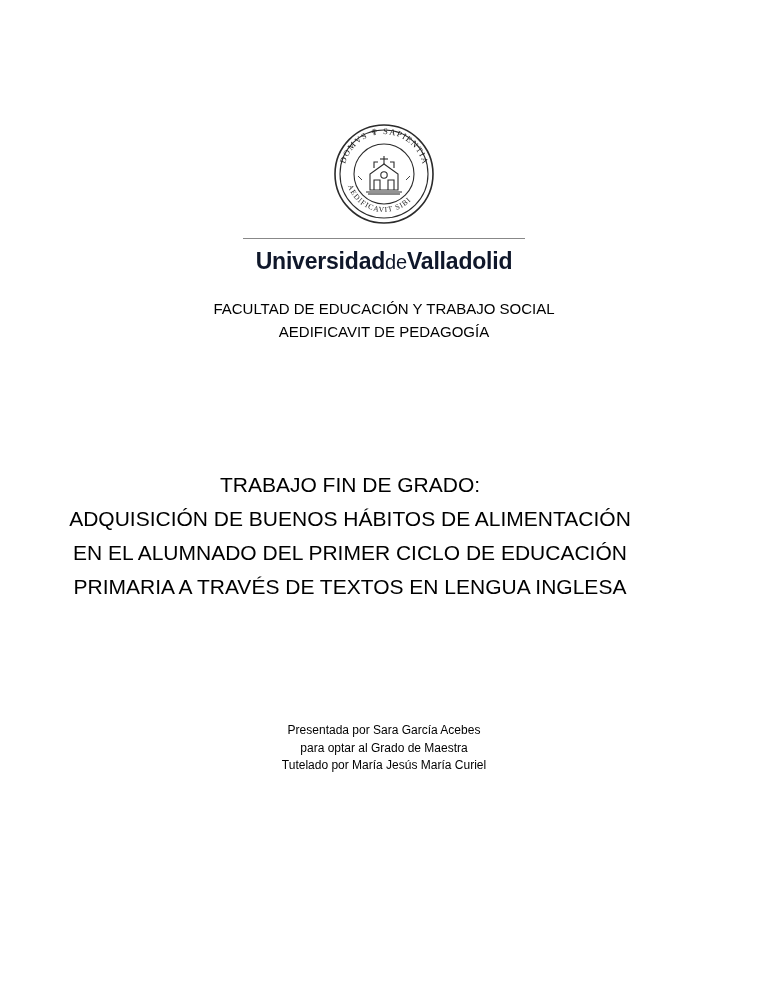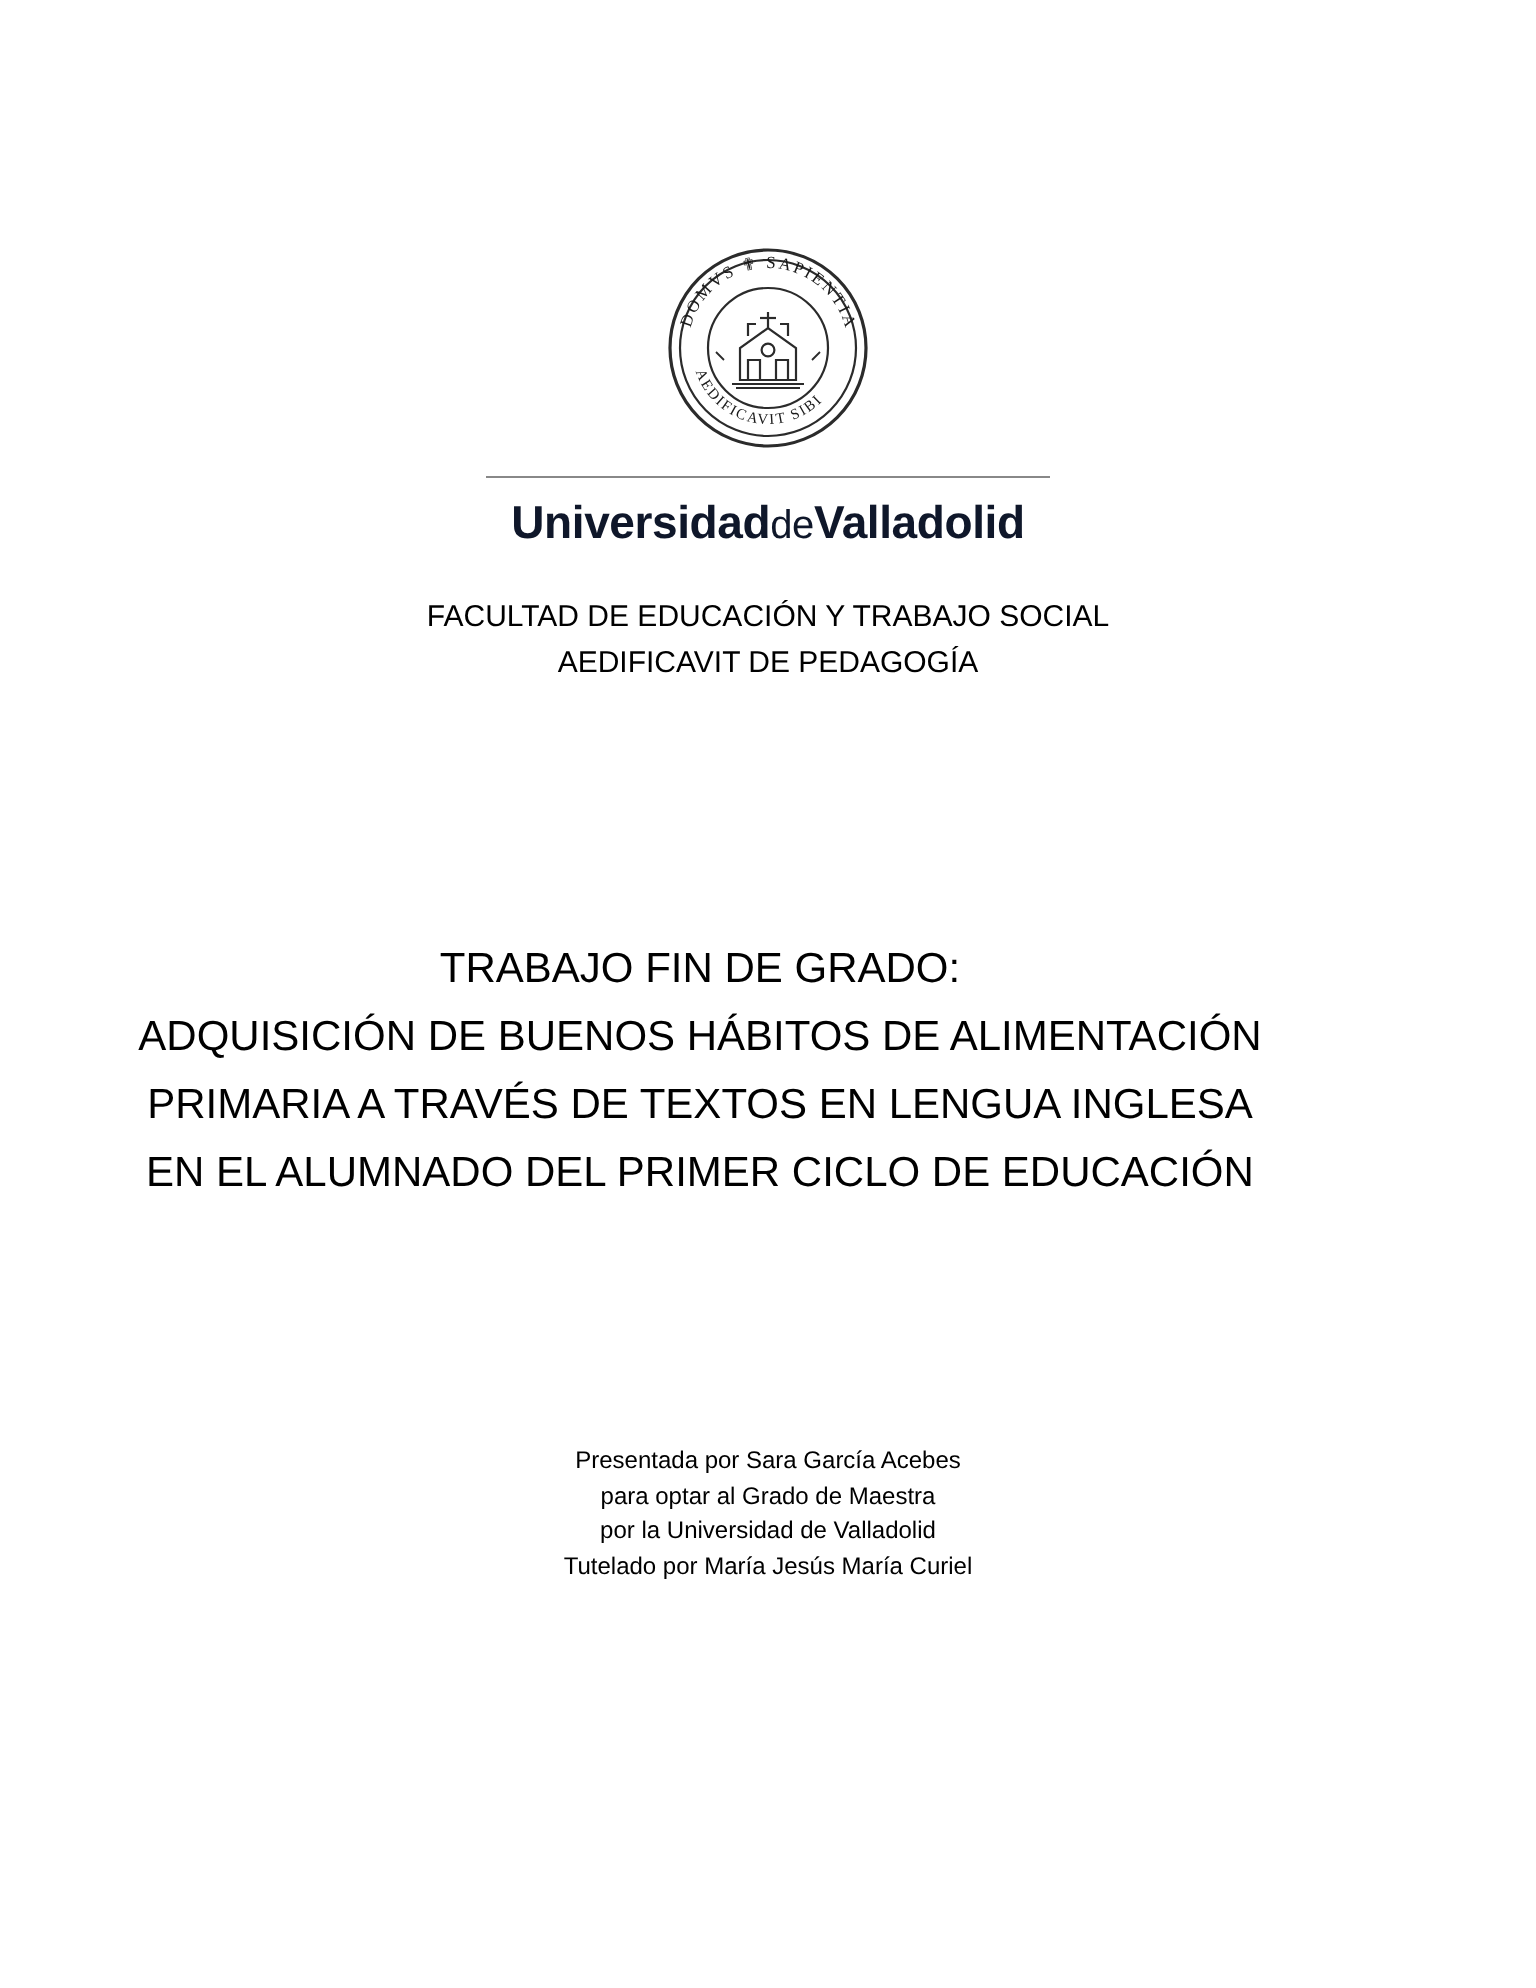--- a/index.html
+++ b/index.html
@@ -151,24 +151,23 @@
   </div>
 
   <div class="faculty">
     <div>FACULTAD DE EDUCACIÓN Y TRABAJO SOCIAL</div>
     <div>AEDIFICAVIT DE PEDAGOGÍA</div>
   </div>
 
   <div class="title-block">
     <span class="line">TRABAJO FIN DE GRADO:</span>
     <span class="line">ADQUISICIÓN DE BUENOS HÁBITOS DE ALIMENTACIÓN</span>
+    <span class="line">EN EL ALUMNADO DEL PRIMER CICLO DE EDUCACIÓN</span>
     <span class="line">PRIMARIA A TRAVÉS DE TEXTOS EN LENGUA INGLESA</span>
-    <span class="line">EN EL ALUMNADO DEL PRIMER CICLO DE EDUCACIÓN</span>
   </div>
 
   <div class="author-block">
     <span class="line">Presentada por Sara García Acebes</span>
     <span class="line">para optar al Grado de Maestra</span>
-    <span class="line">por la Universidad de Valladolid</span>
     <span class="line">Tutelado por María Jesús María Curiel</span>
   </div>
 
 </div>
 
 </body></html>

